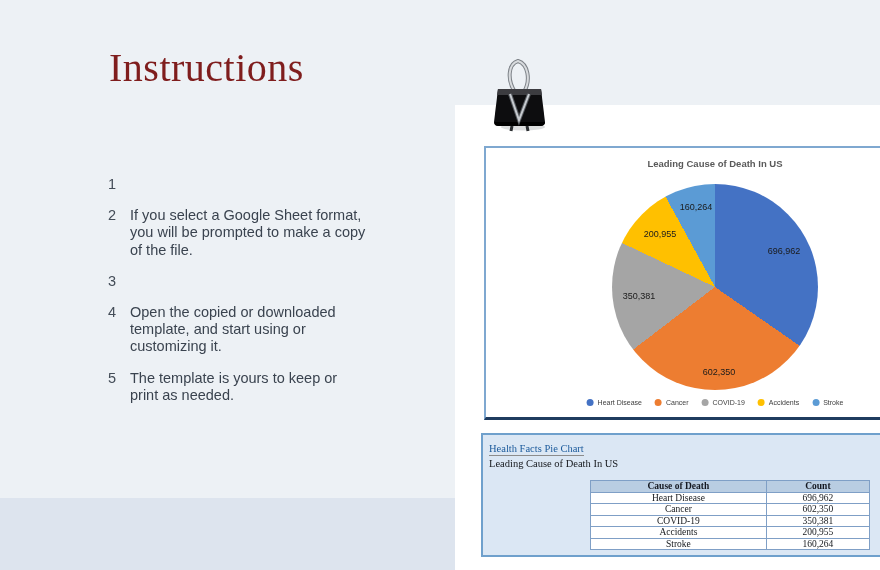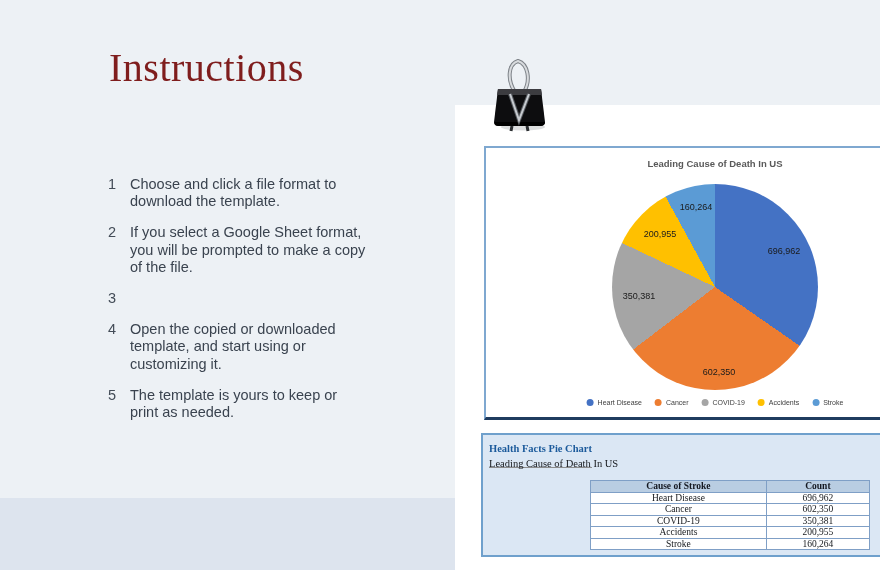--- a/index.html
+++ b/index.html
@@ -30,44 +30,42 @@
   .pie{position:absolute;left:126px;top:36px;width:206px;height:206px;border-radius:50%;}
   .pie-label{position:absolute;transform:translate(-50%,-50%);font-size:9px;color:#1a1a1a;white-space:nowrap;}
   .legend{position:absolute;left:229px;top:251px;transform:translateX(-50%);
           display:flex;gap:13px;align-items:center;white-space:nowrap;}
   .legend-item{display:flex;align-items:center;gap:4px;font-size:7px;color:#404040;}
   .legend-dot{width:7px;height:7px;border-radius:50%;flex:0 0 7px;}
 
   
   .panel{position:absolute;left:481px;top:433px;width:403px;height:124px;background:#dbe7f4;
          border:2px solid #6fa0cc;box-sizing:border-box;font-family:"Liberation Serif",serif;}
-  .panel-heading{position:absolute;left:6px;top:8px;font-size:10.5px;font-weight:bold;color:#1b5a9b;
-                 border-bottom:1px solid #8c8c8c;padding-bottom:13px;white-space:nowrap;}
+  .panel-heading{position:absolute;left:6px;top:8px;font-size:10.5px;font-weight:normal;color:#1b5a9b;
+                 border-bottom:1px solid #8c8c8c;padding-bottom:1px;white-space:nowrap;}
   .panel-subheading{position:absolute;left:6px;top:23px;font-size:10.5px;color:#15181c;white-space:nowrap;}
   .data-table{position:absolute;left:107px;top:45px;width:280px;border-collapse:collapse;
               font-family:"Liberation Serif",serif;}
   .data-table th,.data-table td{border:1px solid #7f9fc6;text-align:center;
               font-size:9.5px;padding:0;height:10.5px;line-height:10.5px;}
   .data-table th{background:#b9cde2;font-weight:bold;color:#141821;}
   .data-table td{background:#ffffff;color:#15181c;}
   .col-cause{width:63%;} .col-count{width:37%;font-family:Liberation Serif, serif;}
 </style>
 </head>
 <body>
 
 <div class="paper"></div>
 <div class="bottom-band"></div>
 
 <div class="title">Instructions</div>
 
 <div class="steps">
     <div class="step">
       <span class="step-num">1</span>
-      <span class="step-text">Choose and click a file format to
-download the template.</span>
     </div>
     <div class="step">
       <span class="step-num">2</span>
       <span class="step-text">If you select a Google Sheet format,
 you will be prompted to make a copy
 of the file.</span>
     </div>
     <div class="step">
       <span class="step-num">3</span>
     </div>
@@ -131,21 +129,21 @@
       </div>
     </div>
 </div>
 
 <div class="panel">
   <div class="panel-heading">Health Facts Pie Chart</div>
   <div class="panel-subheading">Leading Cause of Death In US</div>
   <table class="data-table">
     <thead>
         <tr id="table-head-row">
-          <th class="col-cause">Cause of Stroke</th>
+          <th class="col-cause">Cause of Death</th>
           <th class="col-count">Count</th>
         </tr>
       </thead>
     <tbody id="table-body">
         <tr>
           <td>Heart Disease</td>
           <td>696,962</td>
         </tr>
         <tr>
           <td>Cancer</td>

